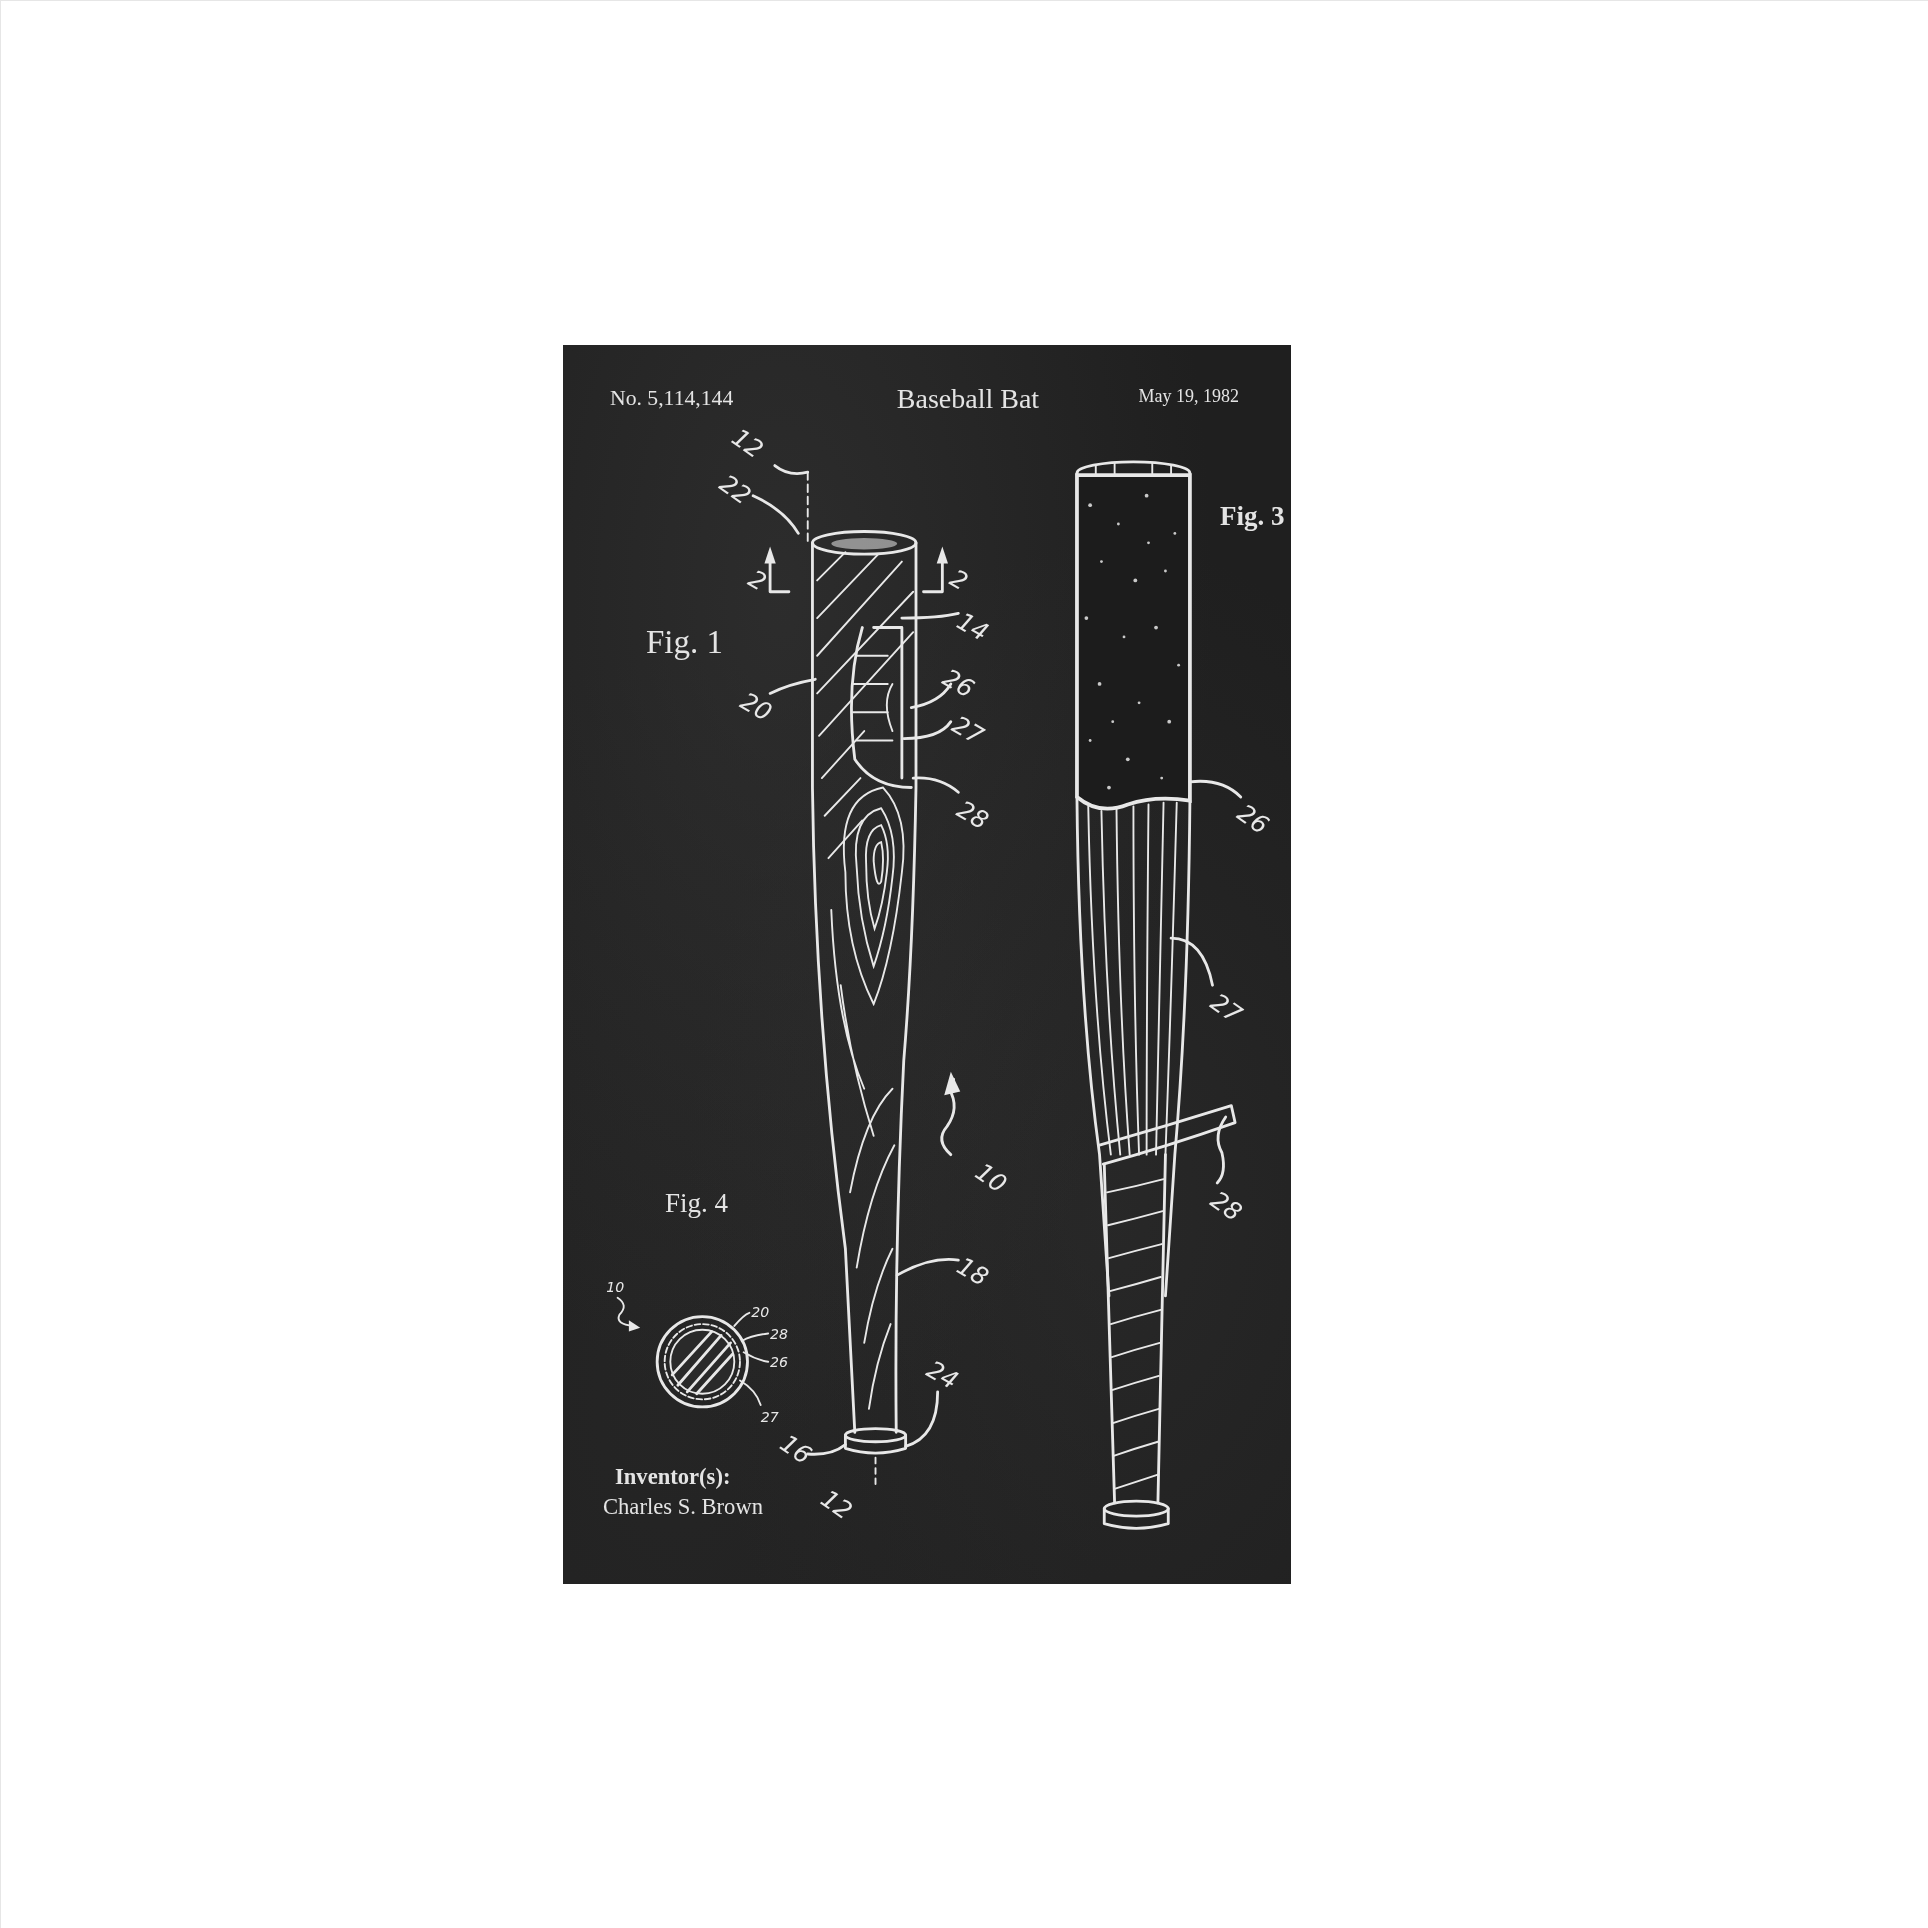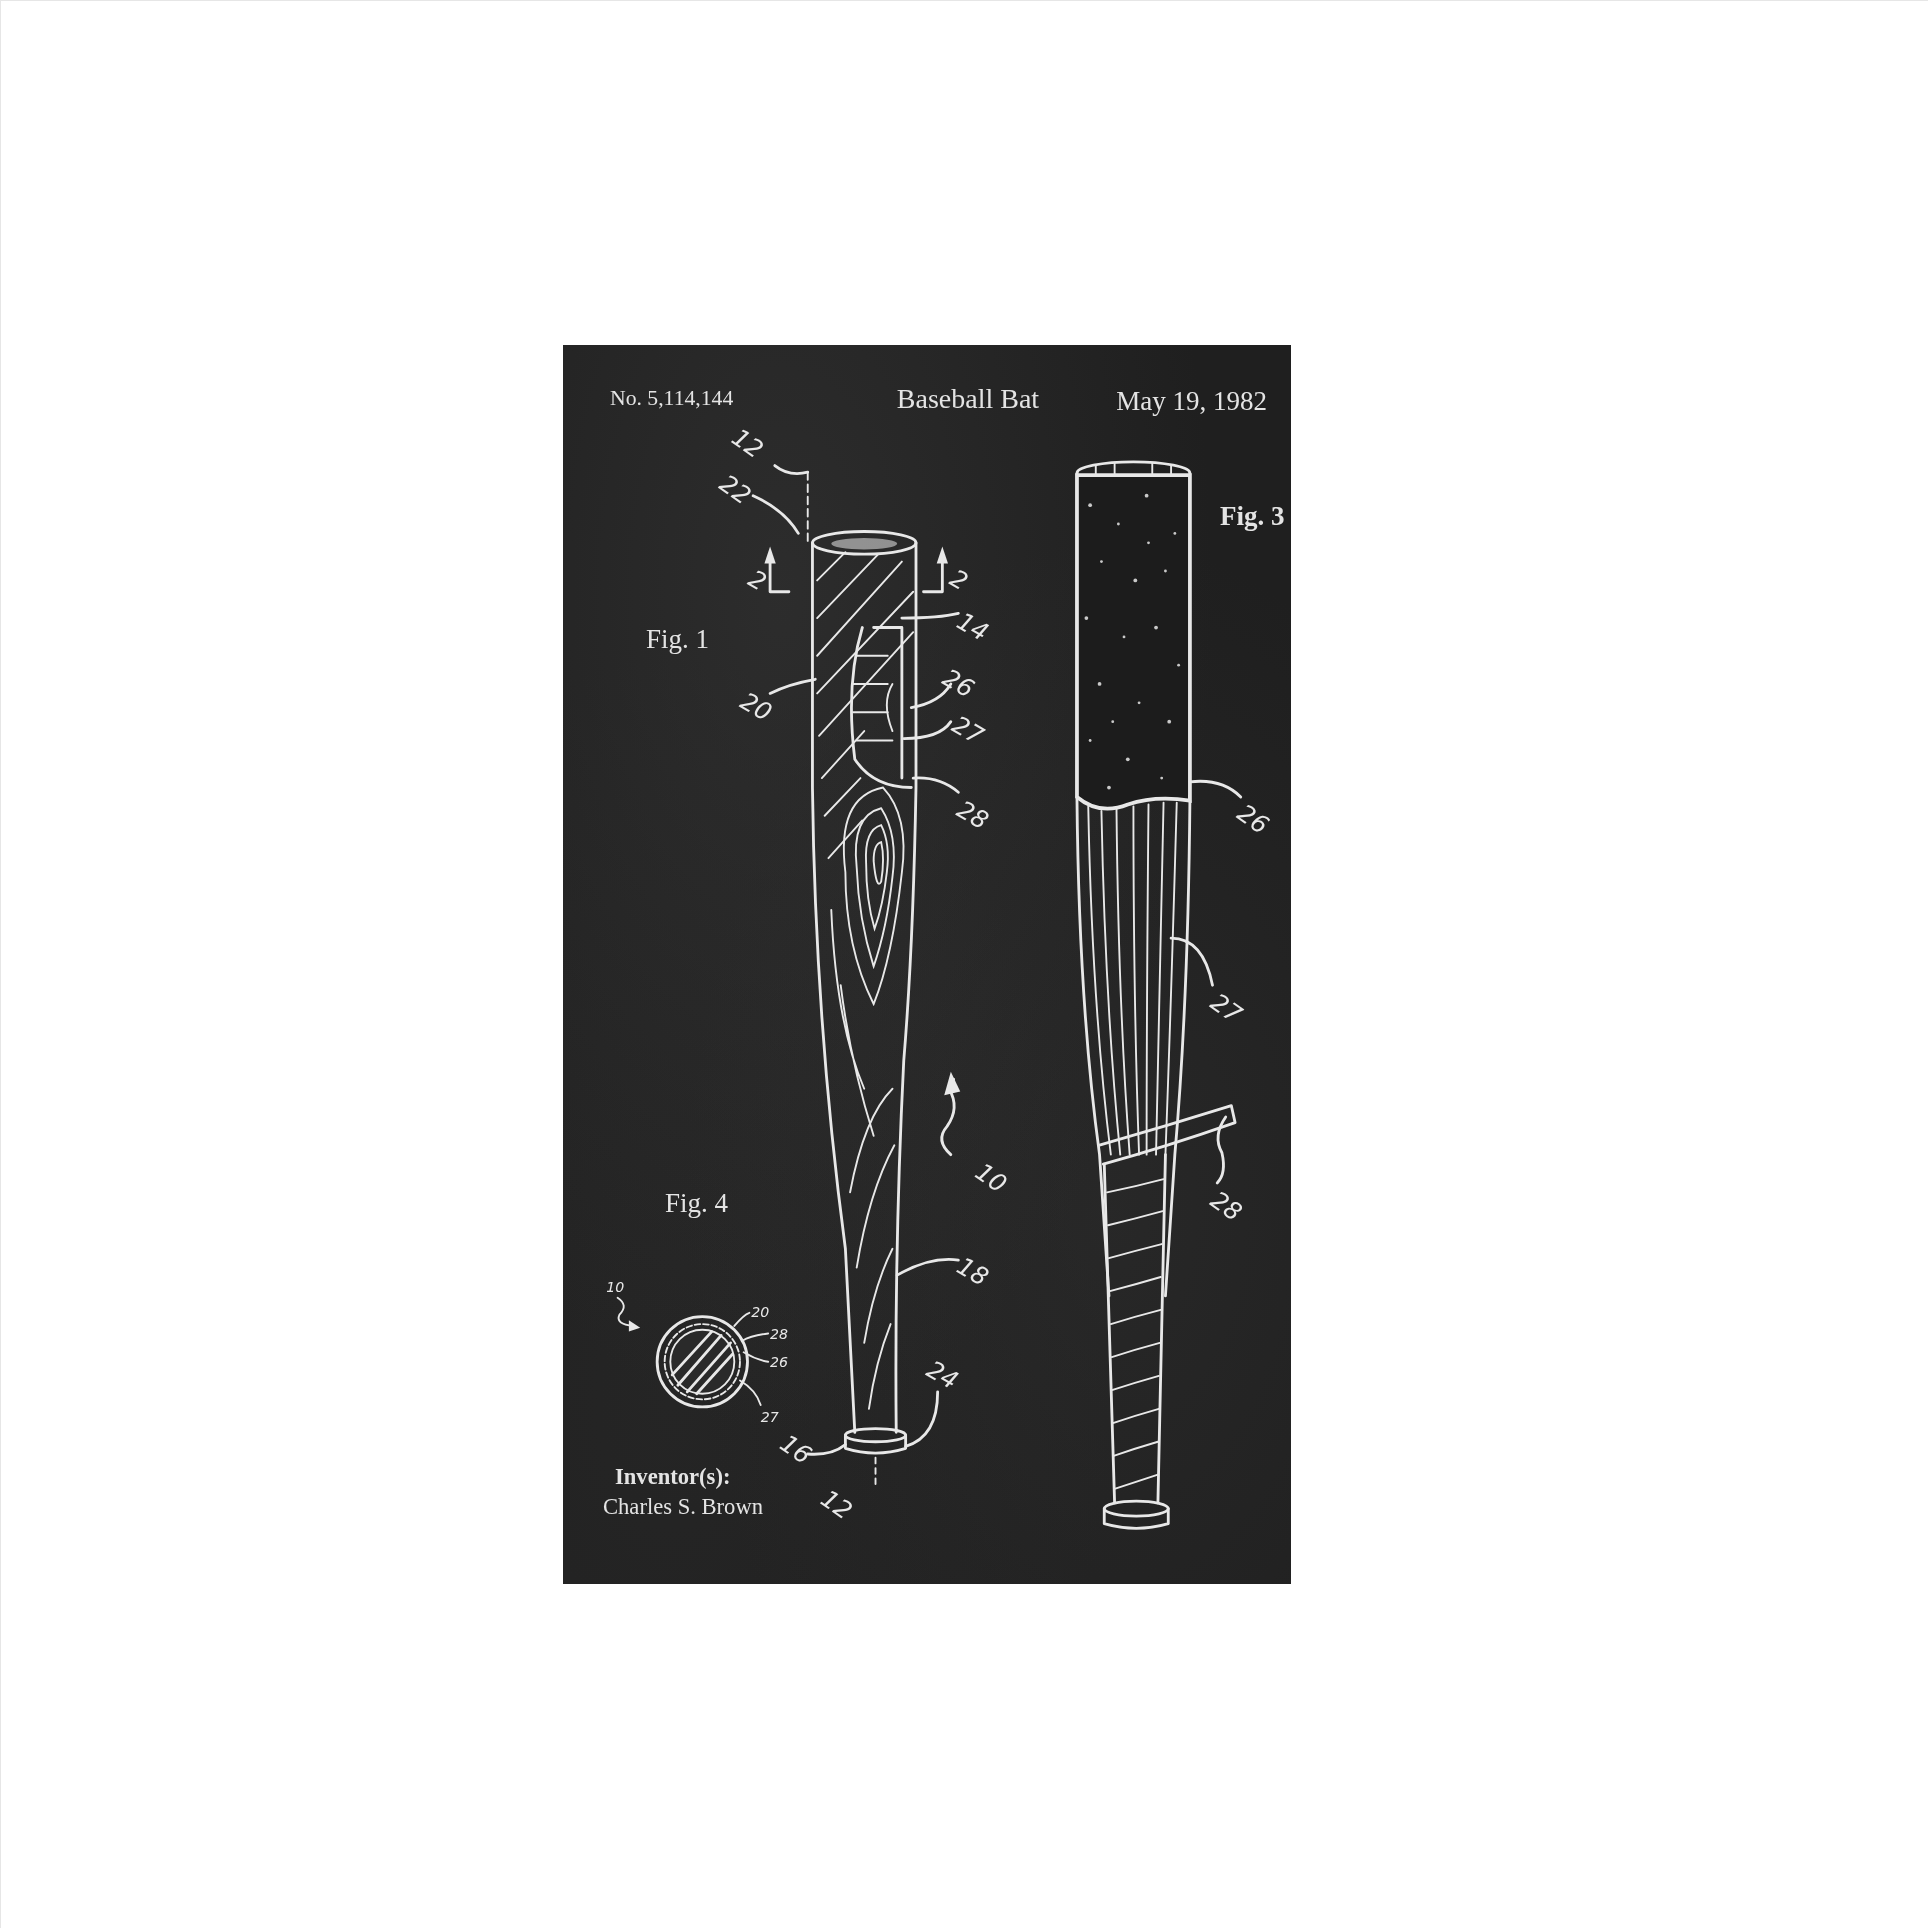--- a/index.html
+++ b/index.html
@@ -10,22 +10,22 @@
     background:
       radial-gradient(ellipse at 30% 20%, rgba(70,70,70,0.35), rgba(0,0,0,0) 60%),
       radial-gradient(ellipse at 75% 70%, rgba(60,60,60,0.30), rgba(0,0,0,0) 55%),
       radial-gradient(ellipse at 15% 85%, rgba(55,55,55,0.25), rgba(0,0,0,0) 50%),
       #1f1f1f;
     overflow:hidden;
   }
   .poster .txt { position:absolute; color:#e4e4e4; font-family:"Liberation Serif","DejaVu Serif",serif; white-space:nowrap; }
   .hdr-num { left:47px; top:41px; font-size:21.7px; }
   .hdr-title { left:4px; width:802px; text-align:center; top:38px; font-size:28px; }
-  .hdr-date { right:24px; top:41px; font-size:27px; }
-  .fig1 { left:83px; top:279px; font-size:27px; }
+  .hdr-date { right:52px; top:41px; font-size:18px; }
+  .fig1 { left:83px; top:279px; font-size:33px; }
   .fig2 { left:102px; top:843px; font-size:27px; }
   .fig3 { left:657px; top:156px; font-size:27px;font-weight:bold; }
   .inv-label { left:52px; top:1119px; font-size:22.6px;font-weight:bold; }
   .inv-name { left:40px; top:1149px; font-size:22.6px; }
   svg.drawing { position:absolute; left:0; top:0; width:802px; height:1239px; }
   svg .ln { stroke:#e8e8e8; fill:none; stroke-width:3; stroke-linecap:round; stroke-linejoin:round; }
   svg .thin { stroke:#e8e8e8; fill:none; stroke-width:2; stroke-linecap:round; }
   svg .num { fill:#e8e8e8; font-family:"DejaVu Sans",sans-serif; font-size:26px; font-style:italic; }
   svg .numS { fill:#e8e8e8; font-family:"DejaVu Sans",sans-serif; font-size:15px; font-style:italic; }
 </style>

